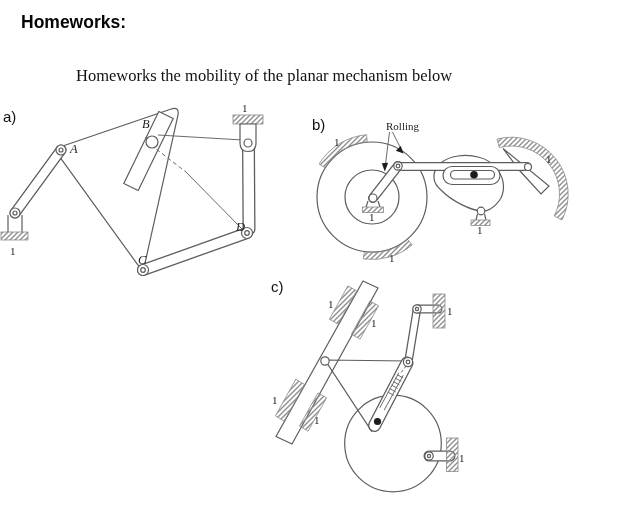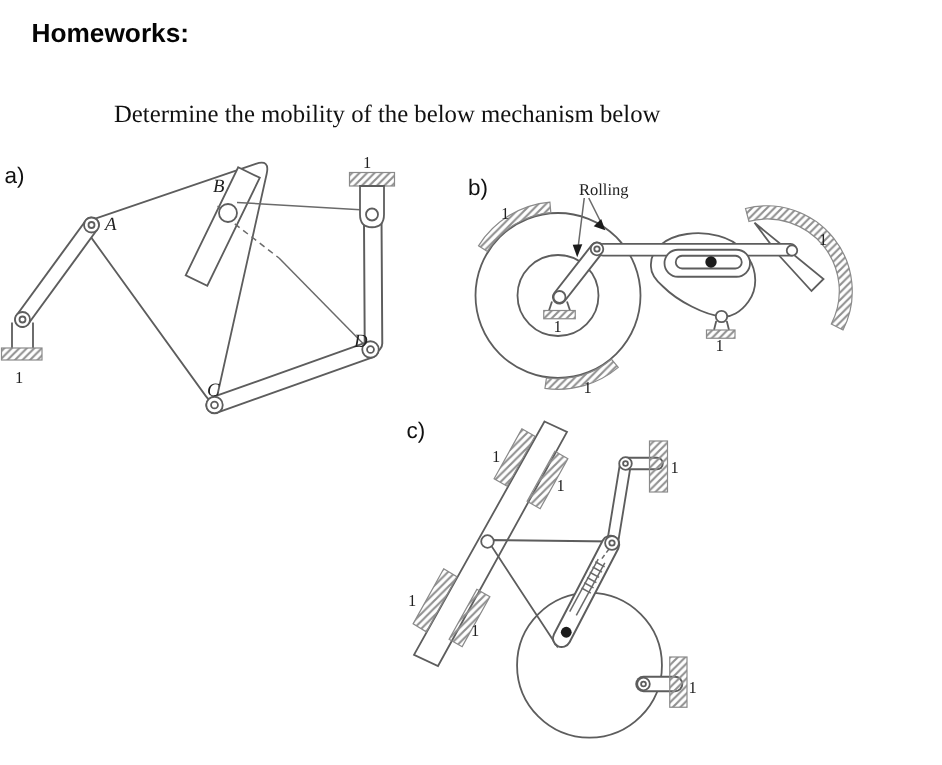--- a/index.html
+++ b/index.html
@@ -30,21 +30,21 @@
   .lbl  { font-family:"Liberation Serif", serif; font-size:11px; fill:#222; }
   .jlbl { font-family:"Liberation Serif", serif; font-size:12.5px; font-style:italic; fill:#222; }
   .dlbl { font-family:"Liberation Sans", sans-serif; font-size:15px; fill:#111; }
   .rlbl { font-family:"Liberation Serif", serif; font-size:11px; fill:#222; }
 </style>
 </head>
 <body>
 
 <div id="page">
   <h1 id="hw-title">Homeworks:</h1>
-  <p id="hw-subtitle">Determine the mobility of the below mechanism below</p>
+  <p id="hw-subtitle">Homeworks the mobility of the planar mechanism below</p>
 
   <svg width="628" height="510" viewBox="0 0 628 510">
     <defs>
       <pattern id="hatch" patternUnits="userSpaceOnUse" width="5" height="5">
         <path d="M0,5 L5,0 M-1,1 L1,-1 M4,6 L6,4" stroke="#8f8f8f" stroke-width="1.4" fill="none"></path>
       </pattern>
     </defs>
 
     <g>
       <text class="dlbl" x="3" y="122">a)</text>

